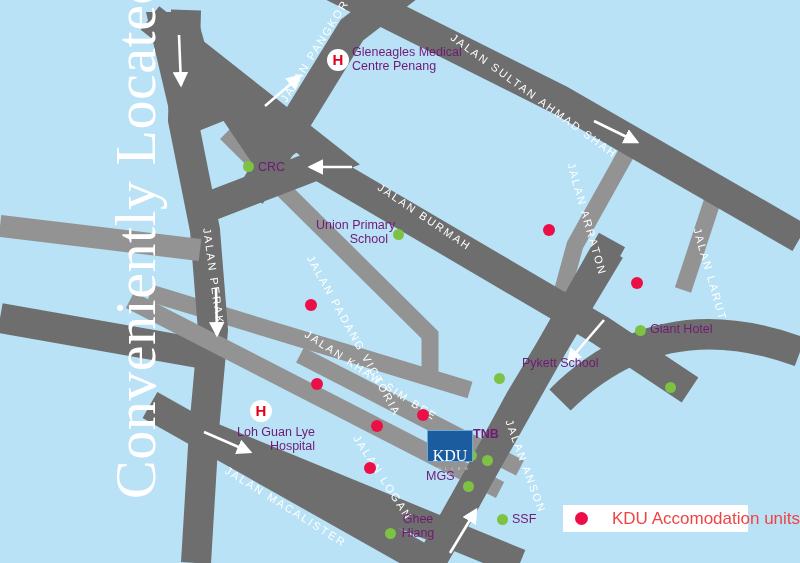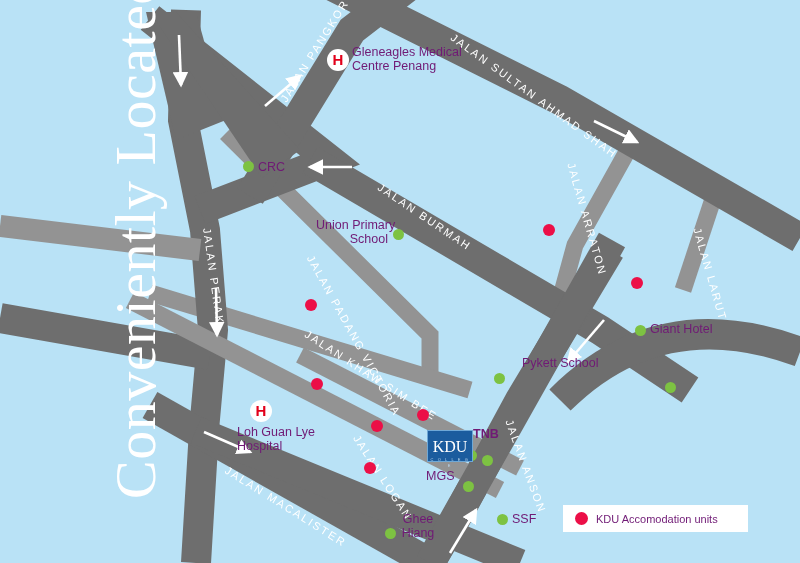--- a/index.html
+++ b/index.html
@@ -98,21 +98,21 @@
     box-sizing: border-box;
     text-align: center;
   }
   #kdu-logo .kdu-text {
     display: block;
     color: #ffffff;
     font-family: "Liberation Serif", serif;
     font-size: 16px;
     line-height: 20px;
     letter-spacing: 0px;
-    margin-top: 6px;
+    margin-top: 15px;
   }
   #kdu-logo .kdu-sub {
     display: block;
     color: #bcd8ee;
     font-family: "Liberation Sans", sans-serif;
     font-size: 4px;
     letter-spacing: 1.6px;
     line-height: 6px;
   }
   
@@ -129,24 +129,24 @@
     box-sizing: border-box;
   }
   #legend .legend-dot {
     width: 13px;
     height: 13px;
     border-radius: 50%;
     background: #ec0f47;
     flex: 0 0 auto;
   }
   #legend .legend-text {
-    margin-left: 8px;
-    font-family: "Liberation Sans", sans-serif;
-    font-size: 11px;
-    color: #701a75;
+    margin-left: 24px;
+    font-family: "Liberation Sans", sans-serif;
+    font-size: 17px;
+    color: #ef4444;
     white-space: nowrap;
   }
 </style>
 </head>
 <body>
 
 <div id="map-root">
 
   <svg id="map-svg" viewBox="0 0 800 563">
     <defs>
@@ -249,21 +249,21 @@
 
   <div class="road-label" style="left:226px; top:463px; transform: rotate(32deg);">JALAN MACALISTER</div>
 
   <div class="road-label" style="left:509px; top:414px; transform: rotate(70deg);">JALAN ANSON</div>
 
   <div class="h-marker" style="left:327px; top:49px;">H</div>
   <div class="poi-label" style="left: 352px; top: 45px; white-space: pre;">Gleneagles Medical
 Centre Penang</div>
 
   <div class="h-marker" style="left:250px; top:400px;">H</div>
-  <div class="poi-label" style="left: 237px; top: 425px; white-space: pre;">Loh Guan Lye
+  <div class="poi-label" style="left: 237px; top: 425px; white-space: pre; text-align: right;">Loh Guan Lye
 Hospital</div>
 
   <div class="green-dot" style="left:243px; top:161px;"></div>
   <div class="poi-label" style="left: 258px; top: 160px; white-space: pre;">CRC</div>
 
   <div class="green-dot" style="left:393px; top:229px;"></div>
   <div class="poi-label" style="left: 316px; top: 218px; text-align: right; width: 72px; white-space: pre;">Union Primary
 School</div>
 
   <div class="green-dot" style="left:494px; top:373px;"></div>

